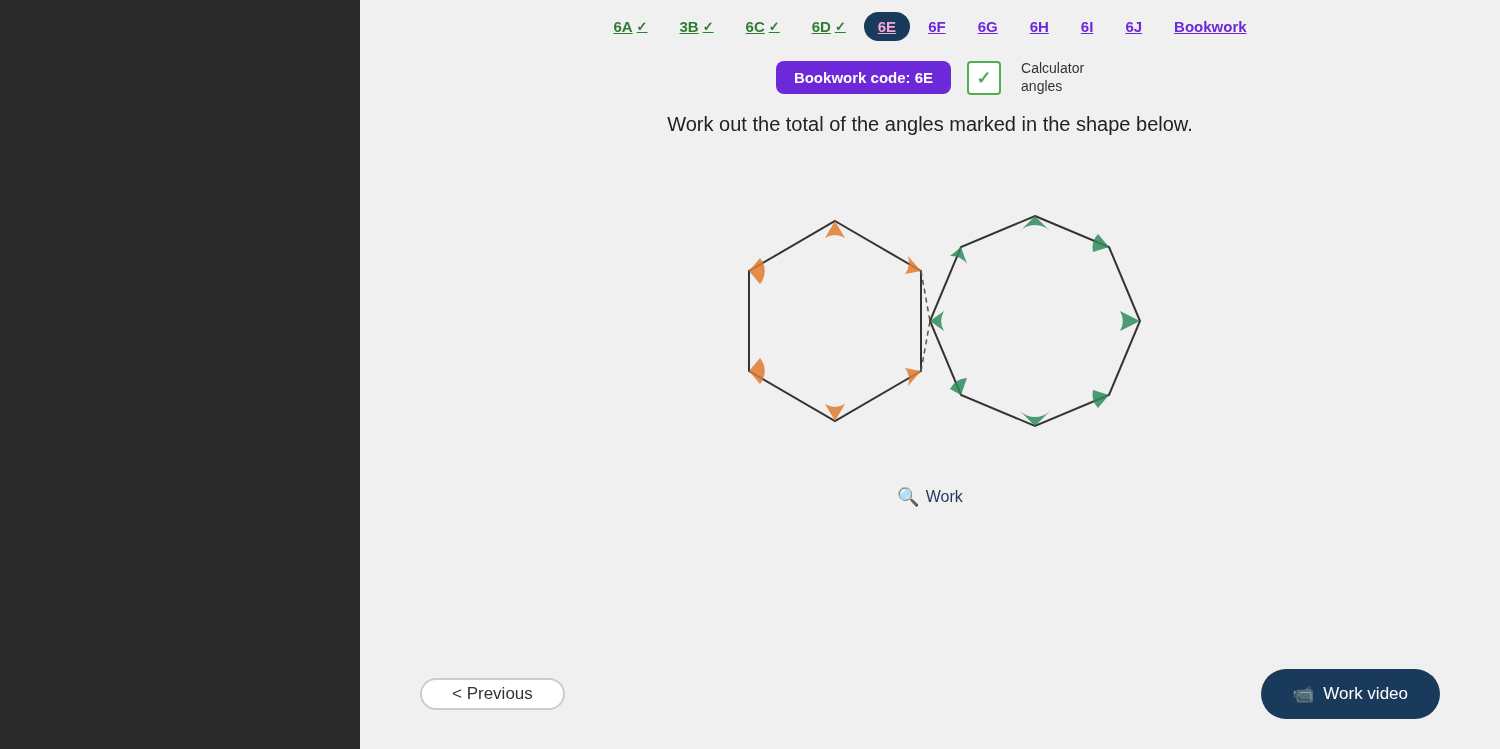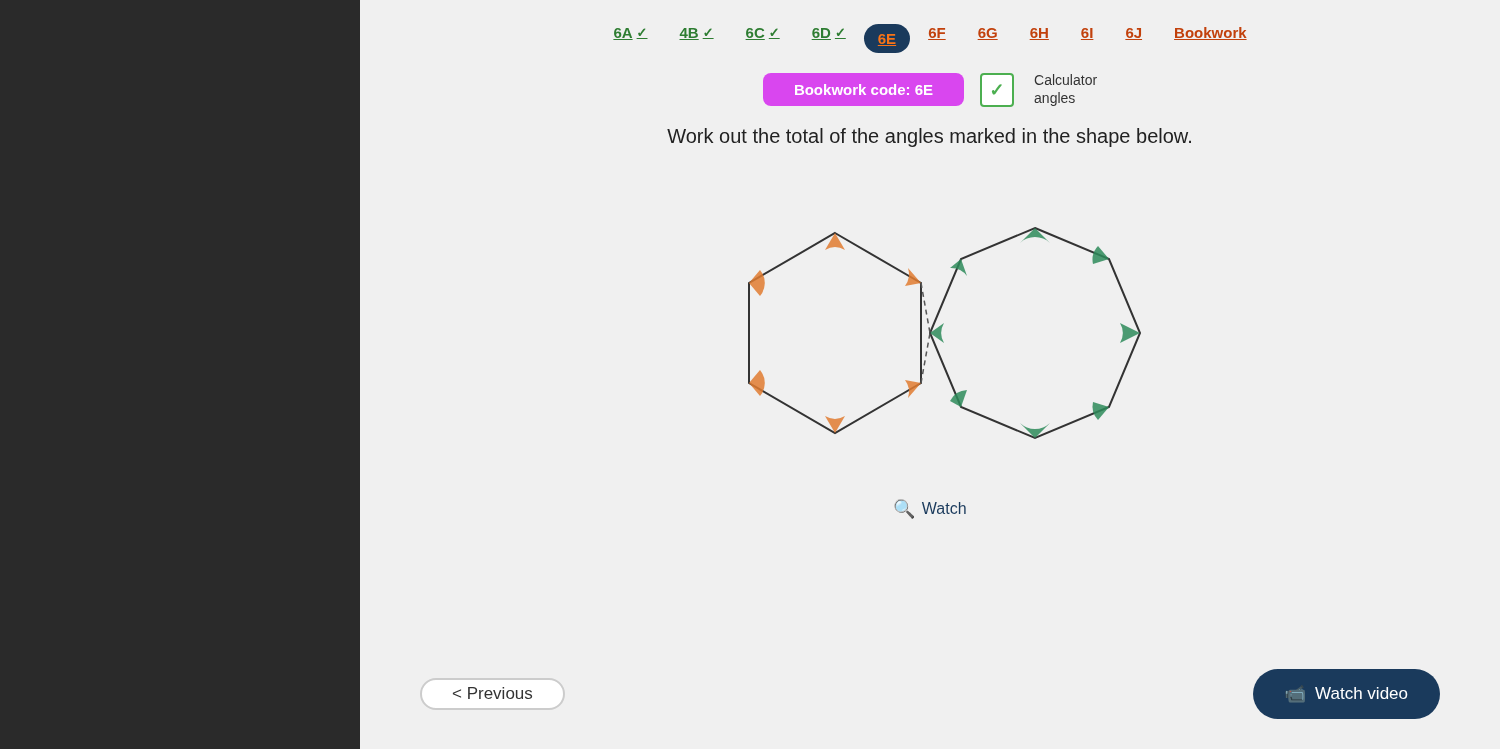--- a/index.html
+++ b/index.html
@@ -45,42 +45,41 @@
       display: flex;
       align-items: center;
       gap: 4px;
       text-decoration: underline;
     }
     .tab-item.completed {
       color: #2e7d32;
     }
     .tab-item.active {
       background: #1a3a5c;
-      color: #f97316;
+      color: #f9a8d4;
       border-radius: 20px;
-      margin-top: 12px;
     }
     .tab-item.inactive {
-      color: #c2410c;
+      color: #6d28d9;
     }
     .check-icon {
       color: #2e7d32;
       font-size: 13px;
     }
     
     .info-row {
       display: flex;
       align-items: center;
       gap: 16px;
       margin-bottom: 18px;
     }
     .bookwork-badge {
-      background: #d946ef;
+      background: #6d28d9;
       color: #fff;
-      padding: 8px 31px;
+      padding: 8px 18px;
       border-radius: 8px;
       font-size: 15px;
       font-weight: 600;
     }
     .calculator-badge {
       display: flex;
       align-items: flex-end;
       gap: 20px;
       font-size: 14px;
       color: #333;
@@ -174,21 +173,21 @@
 <div class="left-dark"></div>
 
 <div class="main-content">
 
   <div class="tab-nav">
     <div class="tab-item completed">
       <span>6A</span>
       <span class="check-icon">✓</span>
     </div>
     <div class="tab-item completed">
-      <span>4B</span>
+      <span>3B</span>
       <span class="check-icon">✓</span>
     </div>
     <div class="tab-item completed">
       <span>6C</span>
       <span class="check-icon">✓</span>
     </div>
     <div class="tab-item completed">
       <span>6D</span>
       <span class="check-icon">✓</span>
     </div>
@@ -267,25 +266,25 @@
       <path d="M281,239 L287,222 A20,20 0 0,0 270,233 Z" fill="#2E8B5A" opacity="0.85"></path>
 
       <path d="M250,165 L264,155 A20,20 0 0,0 264,175 Z" fill="#2E8B5A" opacity="0.85"></path>
 
       <path d="M281,91 L270,100 A20,20 0 0,1 287,108 Z" fill="#2E8B5A" opacity="0.85"></path>
     </svg>
   </div>
 
   <div class="zoom-row">
     <span class="zoom-icon">🔍</span>
-    <span>Watch</span>
+    <span>Work</span>
   </div>
 
   <div class="bottom-row">
     <button class="prev-btn">
       <span>&lt; Previous</span>
     </button>
     <button class="watch-btn">
       <span class="video-icon">📹</span>
-      <span>Watch video</span>
+      <span>Work video</span>
     </button>
   </div>
 </div>
 
 </body></html>

